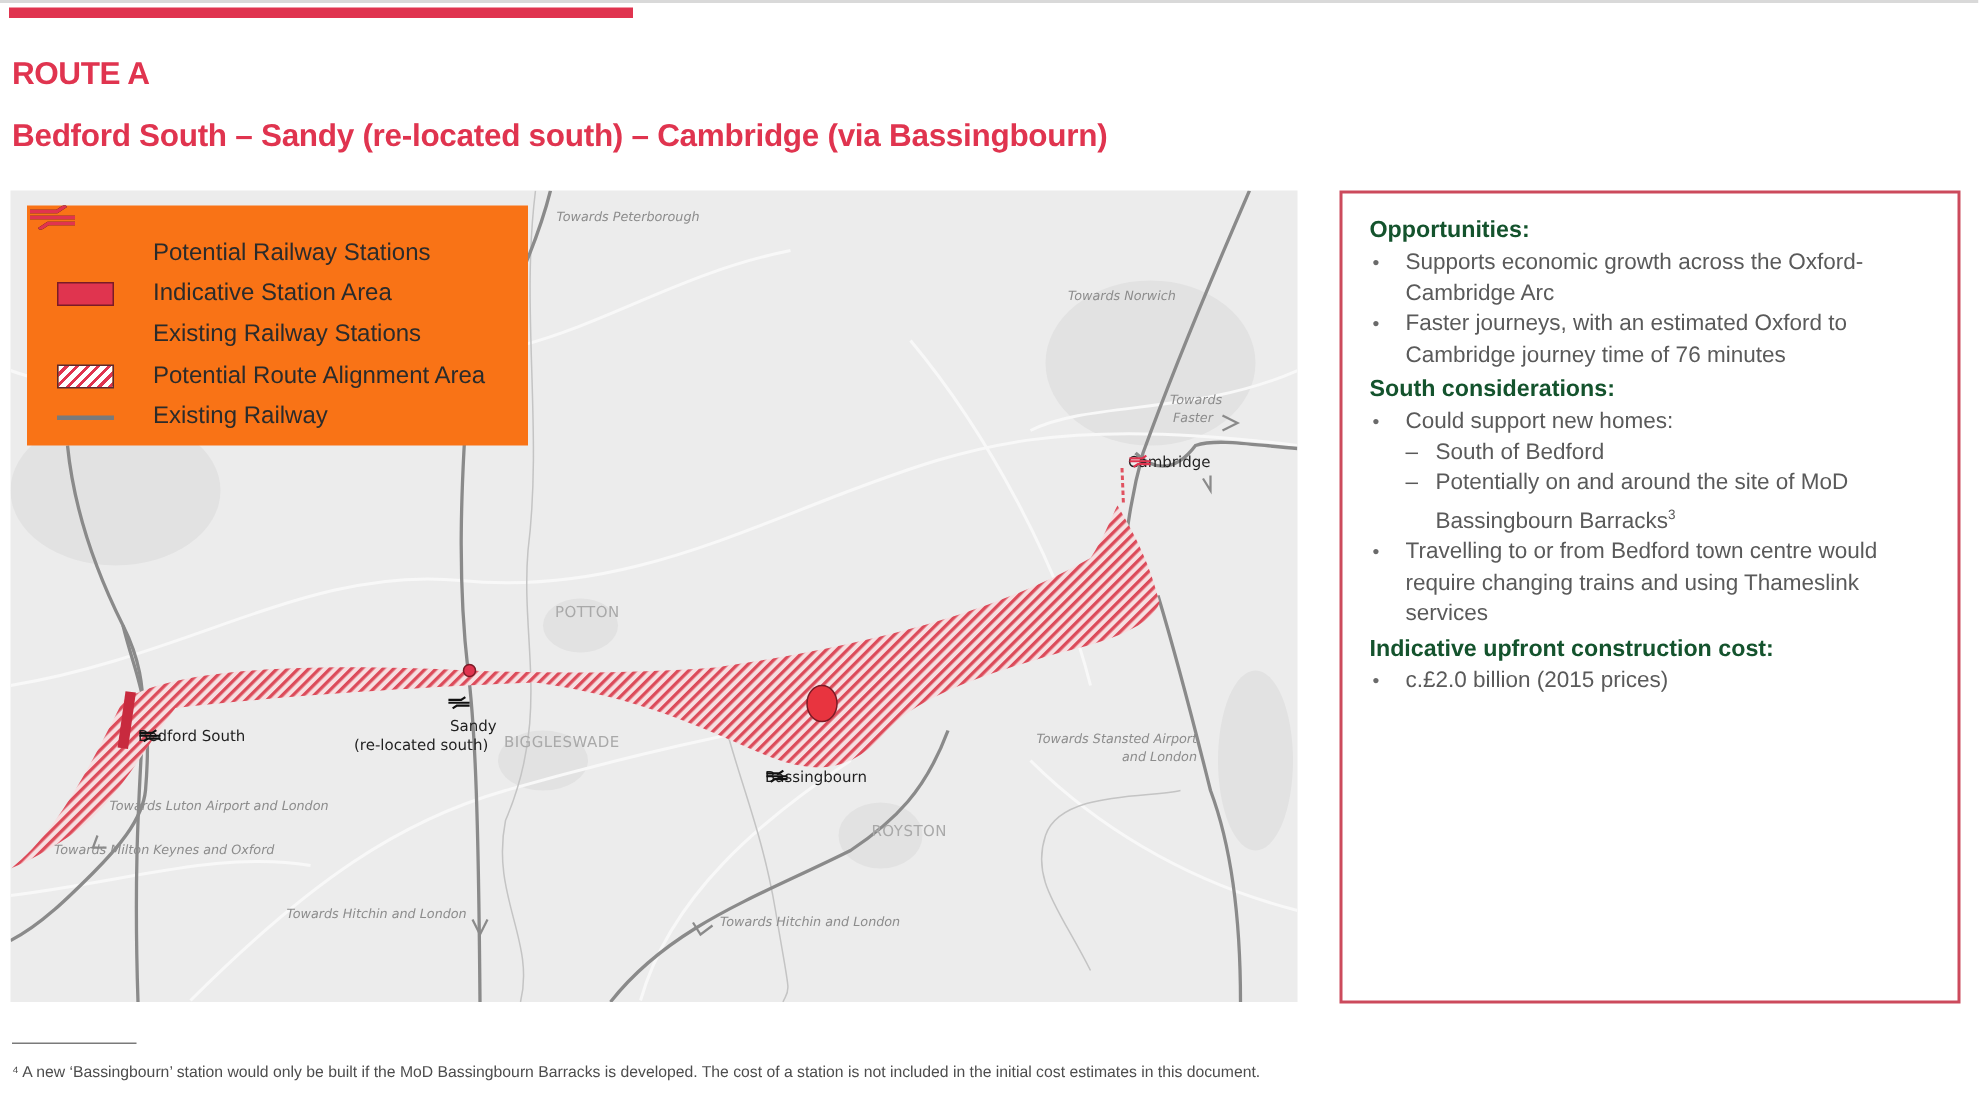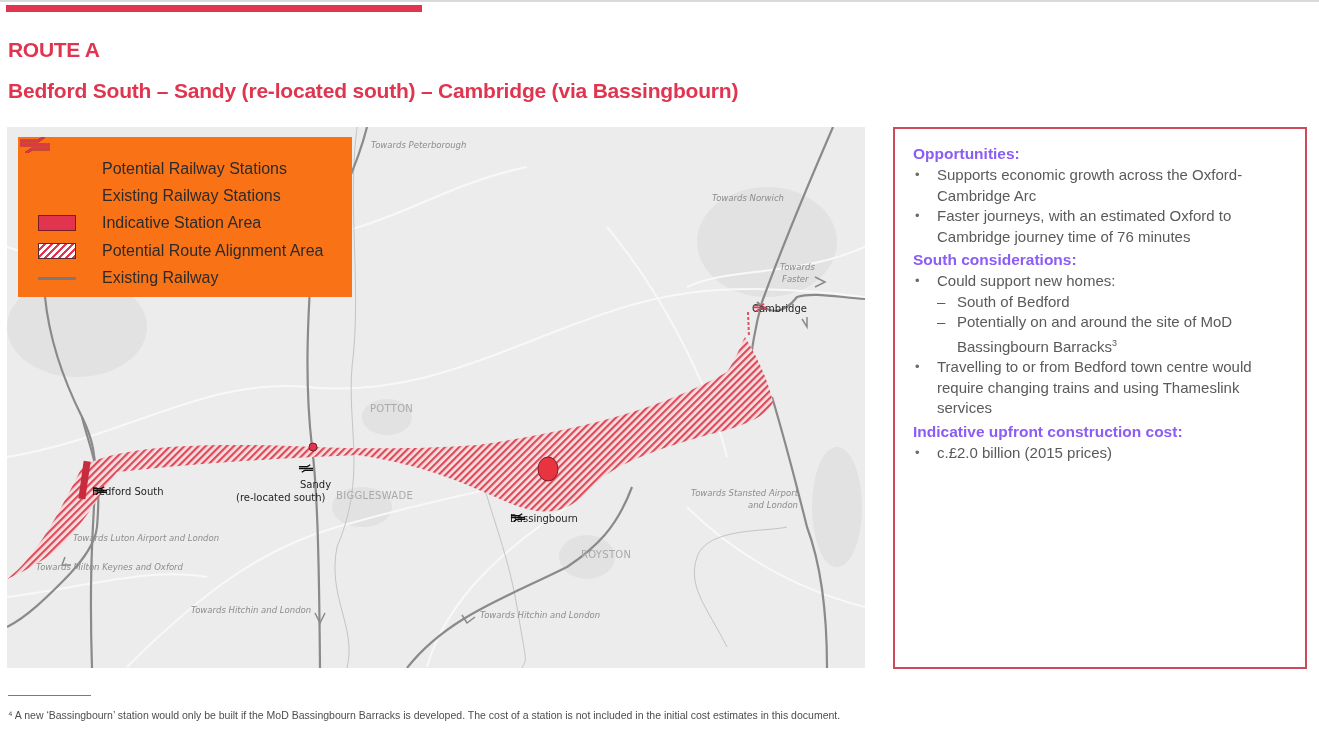--- a/index.html
+++ b/index.html
@@ -19,21 +19,21 @@
   .legend-row { display: flex; align-items: center; height: 27.4px; }
   .legend-icon { width: 40px; height: 20px; display: flex; align-items: center; justify-content: flex-start; margin-right: 24px; }
   .legend-label { font-size: 16px; color: #2b2b2b; }
 
   .map-label { position: absolute; font-family: "DejaVu Sans", sans-serif; white-space: nowrap; }
   .towards { font-style: italic; font-size: 8.5px; color: #8c8c8c; }
   .town { font-size: 10px; color: #a9a9a9; letter-spacing: 0.3px; }
   .station { font-size: 10px; color: #1f1f1f; }
 
   .info-box { position: absolute; left: 893px; top: 127px; width: 414px; height: 542px; border: 2px solid #cc4a5c; padding: 16px 18px 0 18px; }
-  .section-heading { font-size: 15.5px; font-weight: bold; color: #8b5cf6; margin-bottom: 2px; }
+  .section-heading { font-size: 15.5px; font-weight: bold; color: #14532d; margin-bottom: 2px; }
   .section { margin-bottom: 4px; }
   .bullet-list { list-style: none; }
   .bullet { position: relative; padding-left: 24px; font-size: 15px; line-height: 20.5px; color: #5a5a5a; }
   .bullet::before { content: "•"; position: absolute; left: 2px; top: 0; color: #6a6a6a; font-size: 13px; }
   .sub-list { list-style: none; }
   .sub-bullet { position: relative; padding-left: 20px; font-size: 15px; line-height: 20.5px; color: #5a5a5a; }
   .sub-bullet::before { content: "–"; position: absolute; left: 0; top: 0; }
   sup { font-size: 9px; }
 
   .footnote-rule { position: absolute; left: 8px; top: 695px; width: 83px; height: 1px; background: #7a7a7a; }
@@ -123,31 +123,31 @@
     <div class="legend-row">
       <span class="legend-icon">
         <svg width="34" height="16" viewBox="0 0 34 16">
             <path d="M2 4 H20 L26 0 M2 8 H32 M32 12 H14 L8 16" stroke="#111" stroke-width="2.4" fill="none"></path>
           </svg>
       </span>
       <span class="legend-label">Potential Railway Stations</span>
     </div>
     <div class="legend-row">
       <span class="legend-icon">
+        <span style="display:block;width:38px;height:16px;background:#e0344f;border:1px solid #7a1b26"></span>
+      </span>
+      <span class="legend-label">Indicative Station Area</span>
+    </div>
+    <div class="legend-row">
+      <span class="legend-icon">
         <svg width="34" height="16" viewBox="0 0 34 16">
             <path d="M2 4 H20 L26 0 M2 8 H32 M32 12 H14 L8 16" stroke="#e0344f" stroke-width="2.4" fill="none"></path>
           </svg>
       </span>
       <span class="legend-label">Existing Railway Stations</span>
-    </div>
-    <div class="legend-row">
-      <span class="legend-icon">
-        <span style="display:block;width:38px;height:16px;background:#e0344f;border:1px solid #7a1b26"></span>
-      </span>
-      <span class="legend-label">Indicative Station Area</span>
     </div>
     <div class="legend-row">
       <span class="legend-icon">
         <span style="display:block;width:38px;height:16px;border:1px solid #5a2a2e;background:repeating-linear-gradient(135deg,#ffffff 0 3px,#e0344f 3px 5px)"></span>
       </span>
       <span class="legend-label">Potential Route Alignment Area</span>
     </div>
     <div class="legend-row">
       <span class="legend-icon">
         <span style="display:block;width:38px;height:3px;background:#7a7a7a"></span>

